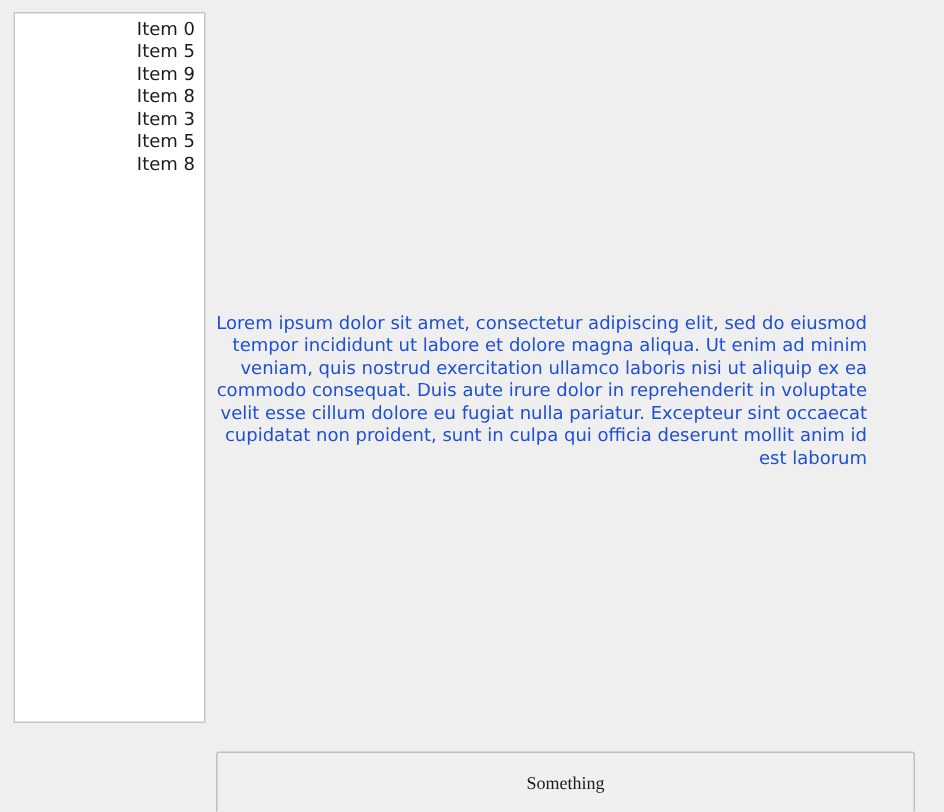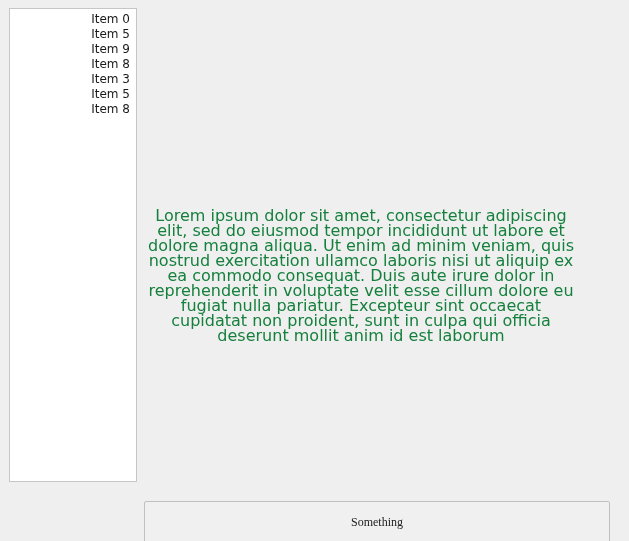--- a/index.html
+++ b/index.html
@@ -52,24 +52,24 @@
     left: 144px;
     top: 8px;
     width: 476px;
     height: 522px;
   }
   .paragraph {
     position: absolute;
     left: 0px;
     top: 200px;
     width: 434px;
-    font-size: 16px;
+    font-size: 12px;
     line-height: 15px;
-    color: #15803d;
-    text-align: center;
+    color: #1d4ed8;
+    text-align: right;
   }
   .action-button {
     position: absolute;
     left: 0px;
     top: 493px;
     width: 466px;
     height: 42px;
     background: #f0f0f0;
     border: 1px solid #c0c0c0;
     border-radius: 2px;

